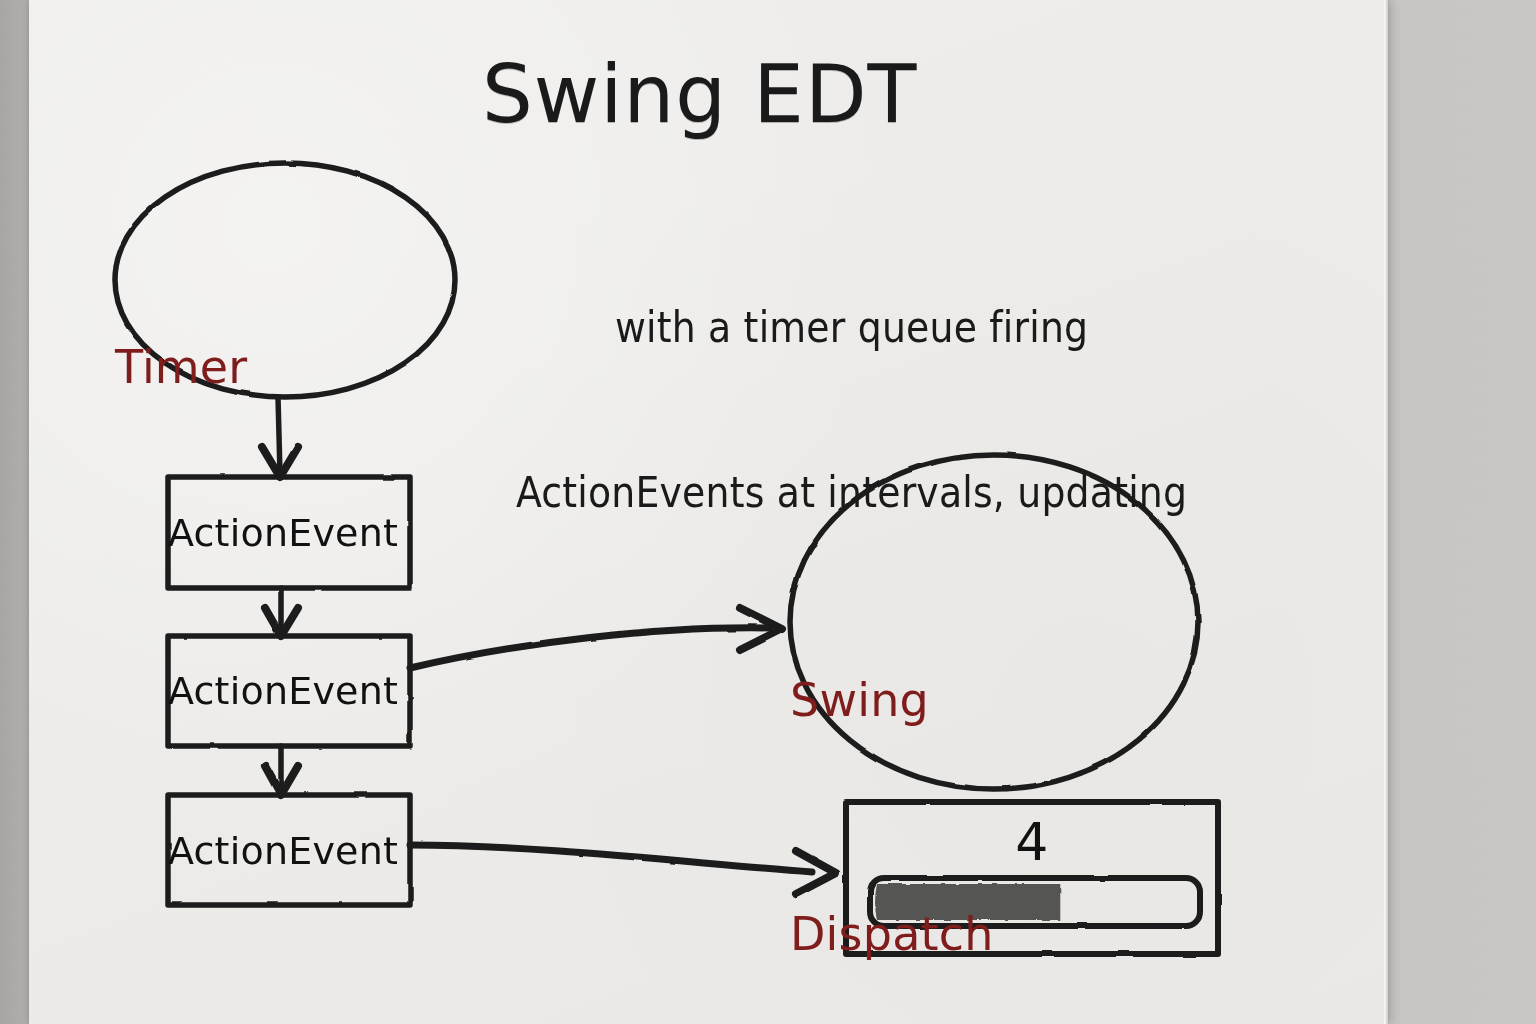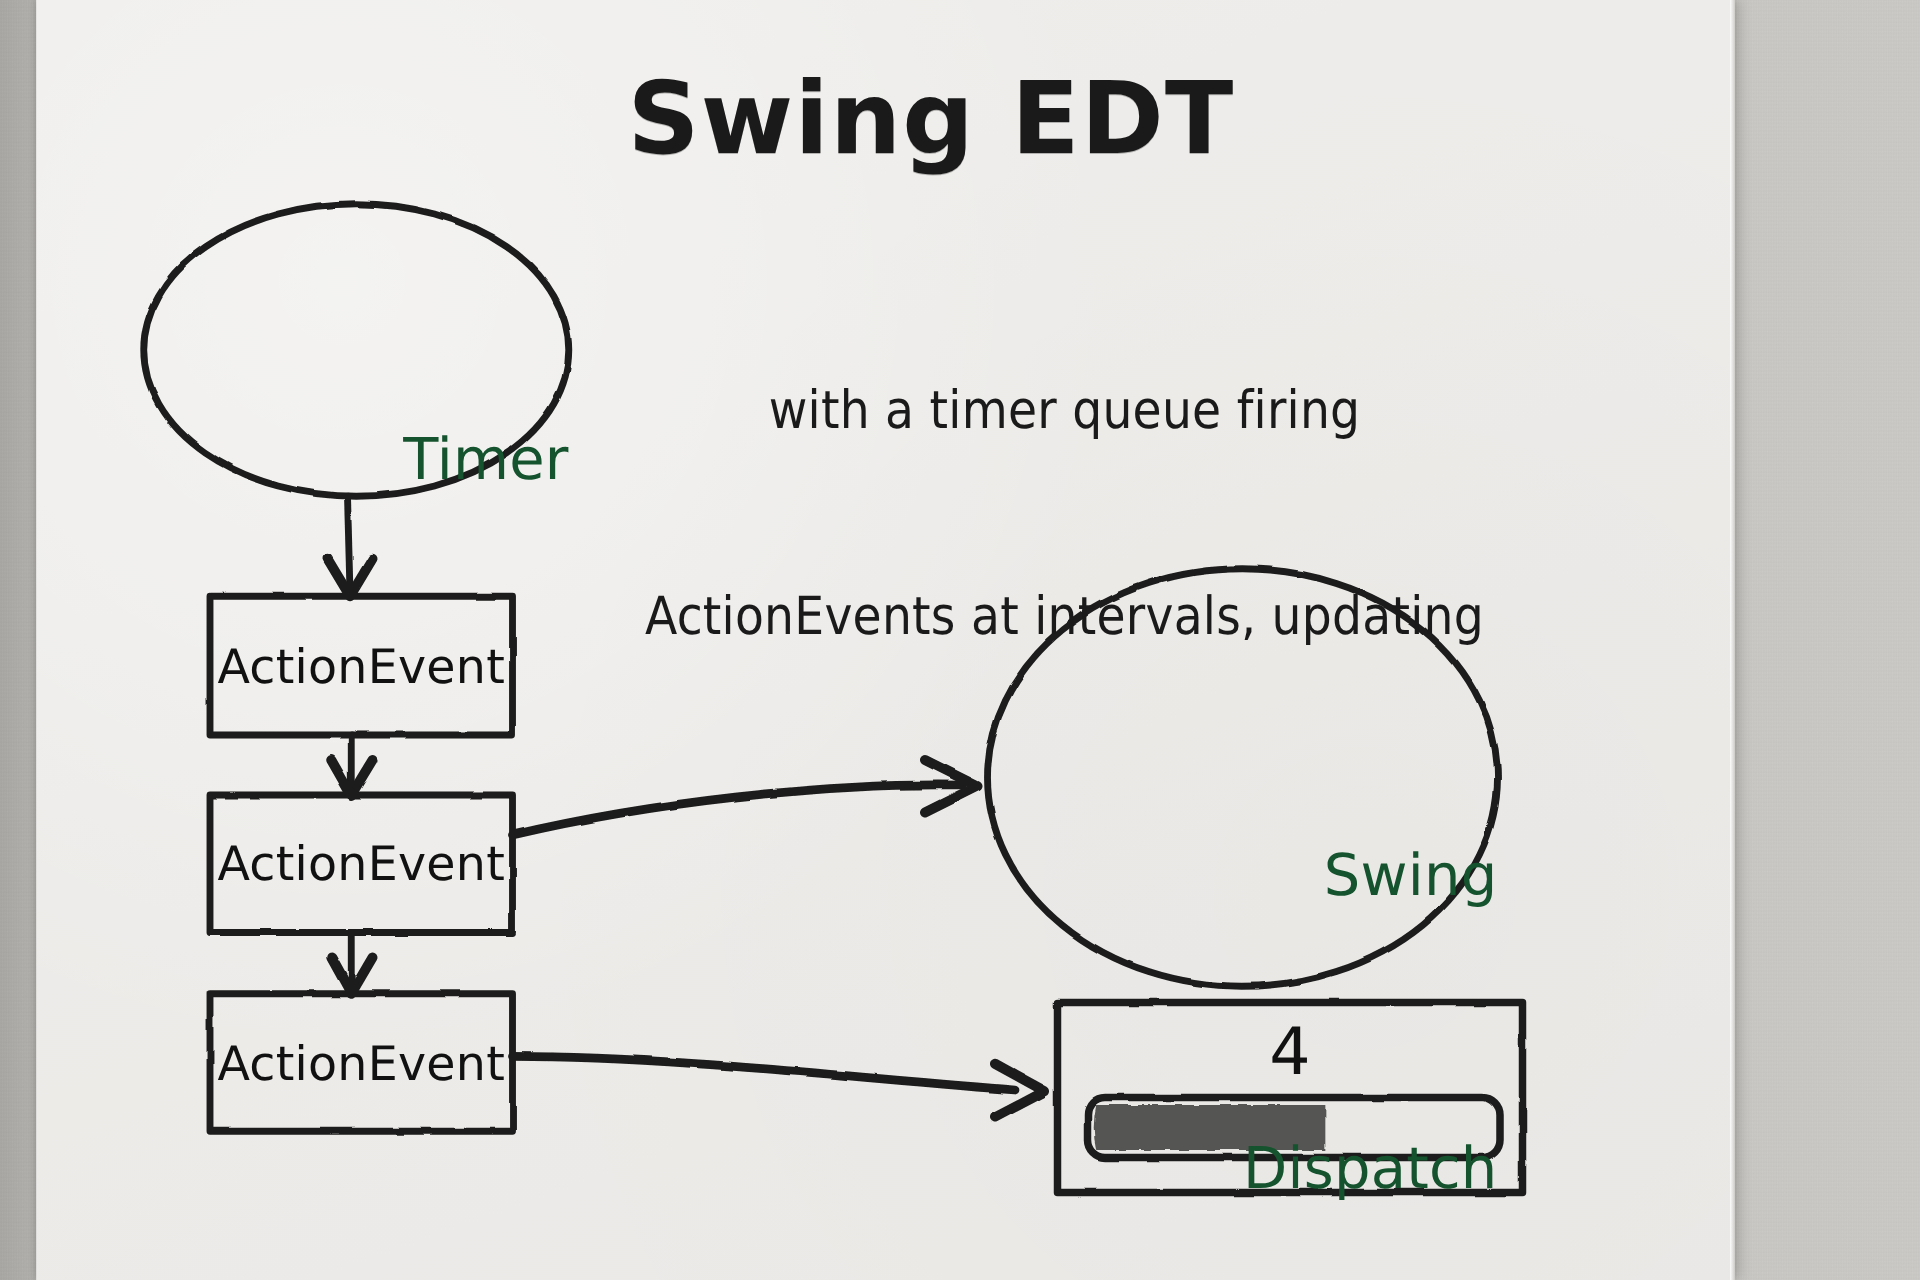--- a/index.html
+++ b/index.html
@@ -60,59 +60,58 @@
   }
 
   
   .txt {
     position: absolute;
     color: #1a1a1a;
     white-space: pre;
     letter-spacing: .2px;
   }
   .title {
-    left: 502px;
+    left: 482px;
     top: 48px;
     font-size: 80px;
-    font-weight: 700;
+    font-weight: 400;
     font-family: "DejaVu Sans", sans-serif;
     letter-spacing: 1px;
     text-shadow: 0 1px 0 rgba(0,0,0,.25);
   }
   .subtitle {
     left: 516px;
     top: 190px;
     font-size: 42px;
     font-weight: 400;
     line-height: 55px;
     font-family: "DejaVu Sans Condensed", "DejaVu Sans", sans-serif;
     text-align: center;
   }
   .node-label {
-    text-align: right;
+    text-align: left;
     font-size: 46px;
     font-weight: 500;
     line-height: 58px;
-    color: #14532d;
+    color: #7f1d1d;
   }
   .tq-label {
     left: 115px;
     top: 222px;
     width: 340px;
   }
   .edt-label {
     left: 790px;
     top: 505px;
     width: 408px;
     line-height: 78px;
   }
   .box-label {
     font-size: 38px;
     font-weight: 400;
-    text-align: center;
     width: 242px;
     left: 168px;
     color: #111;
   }
   .box-label.b1 { top: 511px; }
   .box-label.b2 { top: 669px; }
   .box-label.b3 { top: 829px; }
   .counter {
     left: 846px;
     top: 812px;

